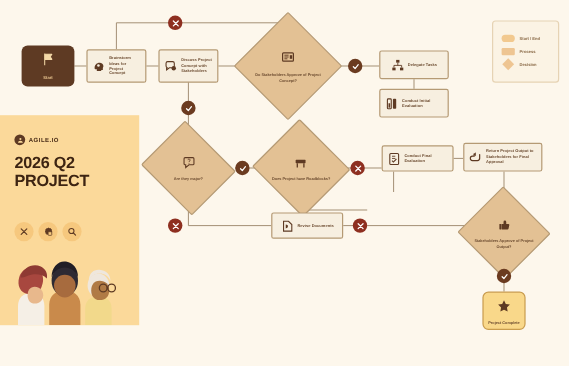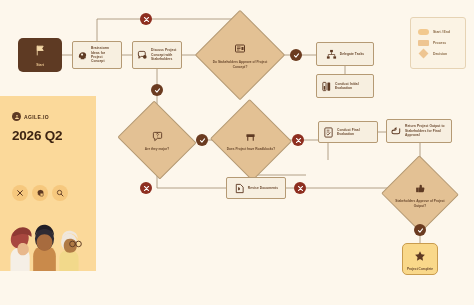--- a/index.html
+++ b/index.html
@@ -334,34 +334,35 @@
     <div class="leg-row">
       <span class="sw rect"></span>
       <span class="leg-text">Process</span>
     </div>
     <div class="leg-row">
       <span class="sw dia"></span>
       <span class="leg-text">Decision</span>
     </div>
   </div>
 
-  <div id="card" style="left:0px;top:96px;width:96px;height:175px;">
+  <div id="card" style="left:0px;top:96px;width:116px;height:175px;">
 
     <div id="brand" style="position:absolute;left:12px;top:16px;">
       <span class="mark">
         <svg width="6" height="6" viewBox="0 0 24 24">
             <circle cx="12" cy="7" r="3.4" fill="#fbd99a"></circle>
             <path d="M4 20c0-4 3.6-6.5 8-6.5s8 2.5 8 6.5z" fill="#fbd99a"></path>
           </svg>
       </span>
       <span class="name">AGILE.IO</span>
     </div>
 
     <h1 style="position:absolute;left:12px;top:32px;">
       <span style="display:block">2026 Q2</span>
+      <span style="display:block">PROJECT</span>
     </h1>
 
     <div id="icons" style="position:absolute;left:12px;top:89px;">
       <span class="ci">
         <svg width="8" height="8" viewBox="0 0 24 24">
             <path d="M5 5l14 14M19 5L5 19" stroke="#5e3a23" stroke-width="3" stroke-linecap="round"></path>
           </svg>
       </span>
       <span class="ci">
         <svg width="9" height="9" viewBox="0 0 24 24">

